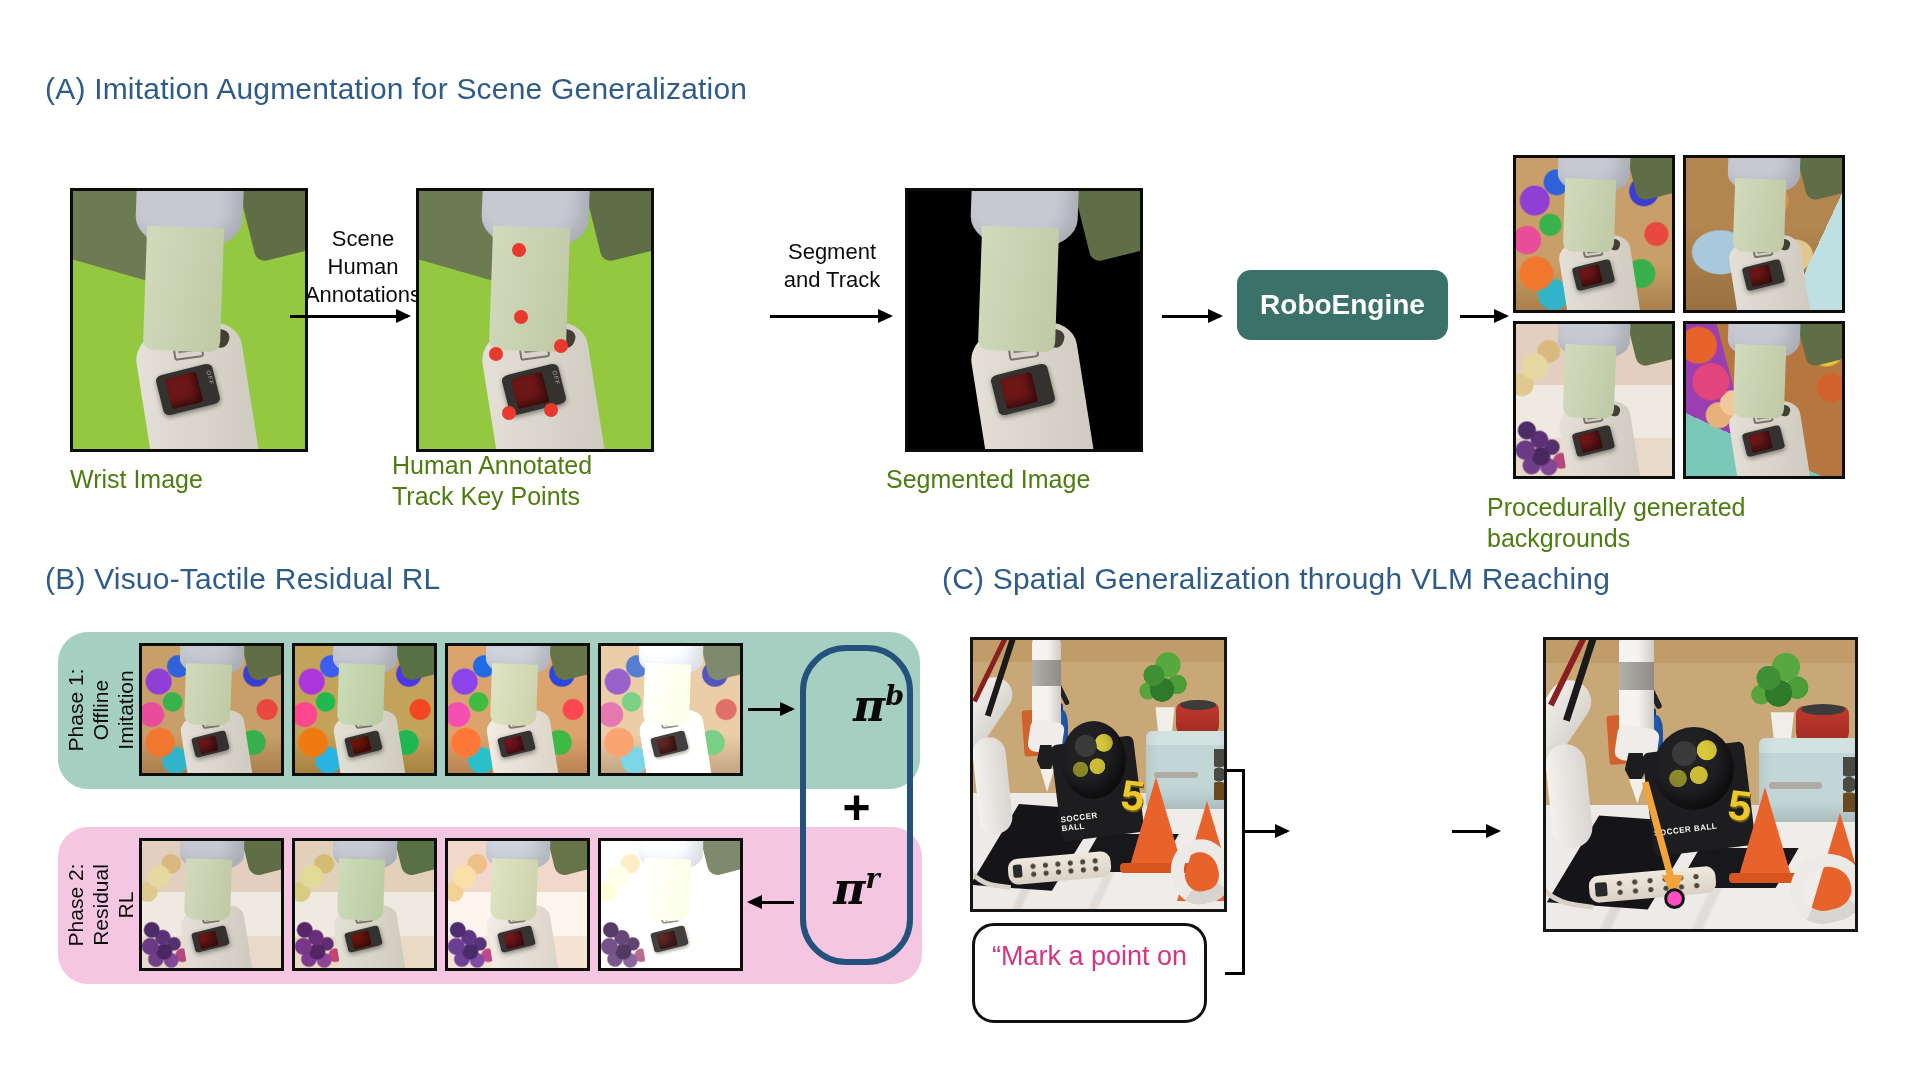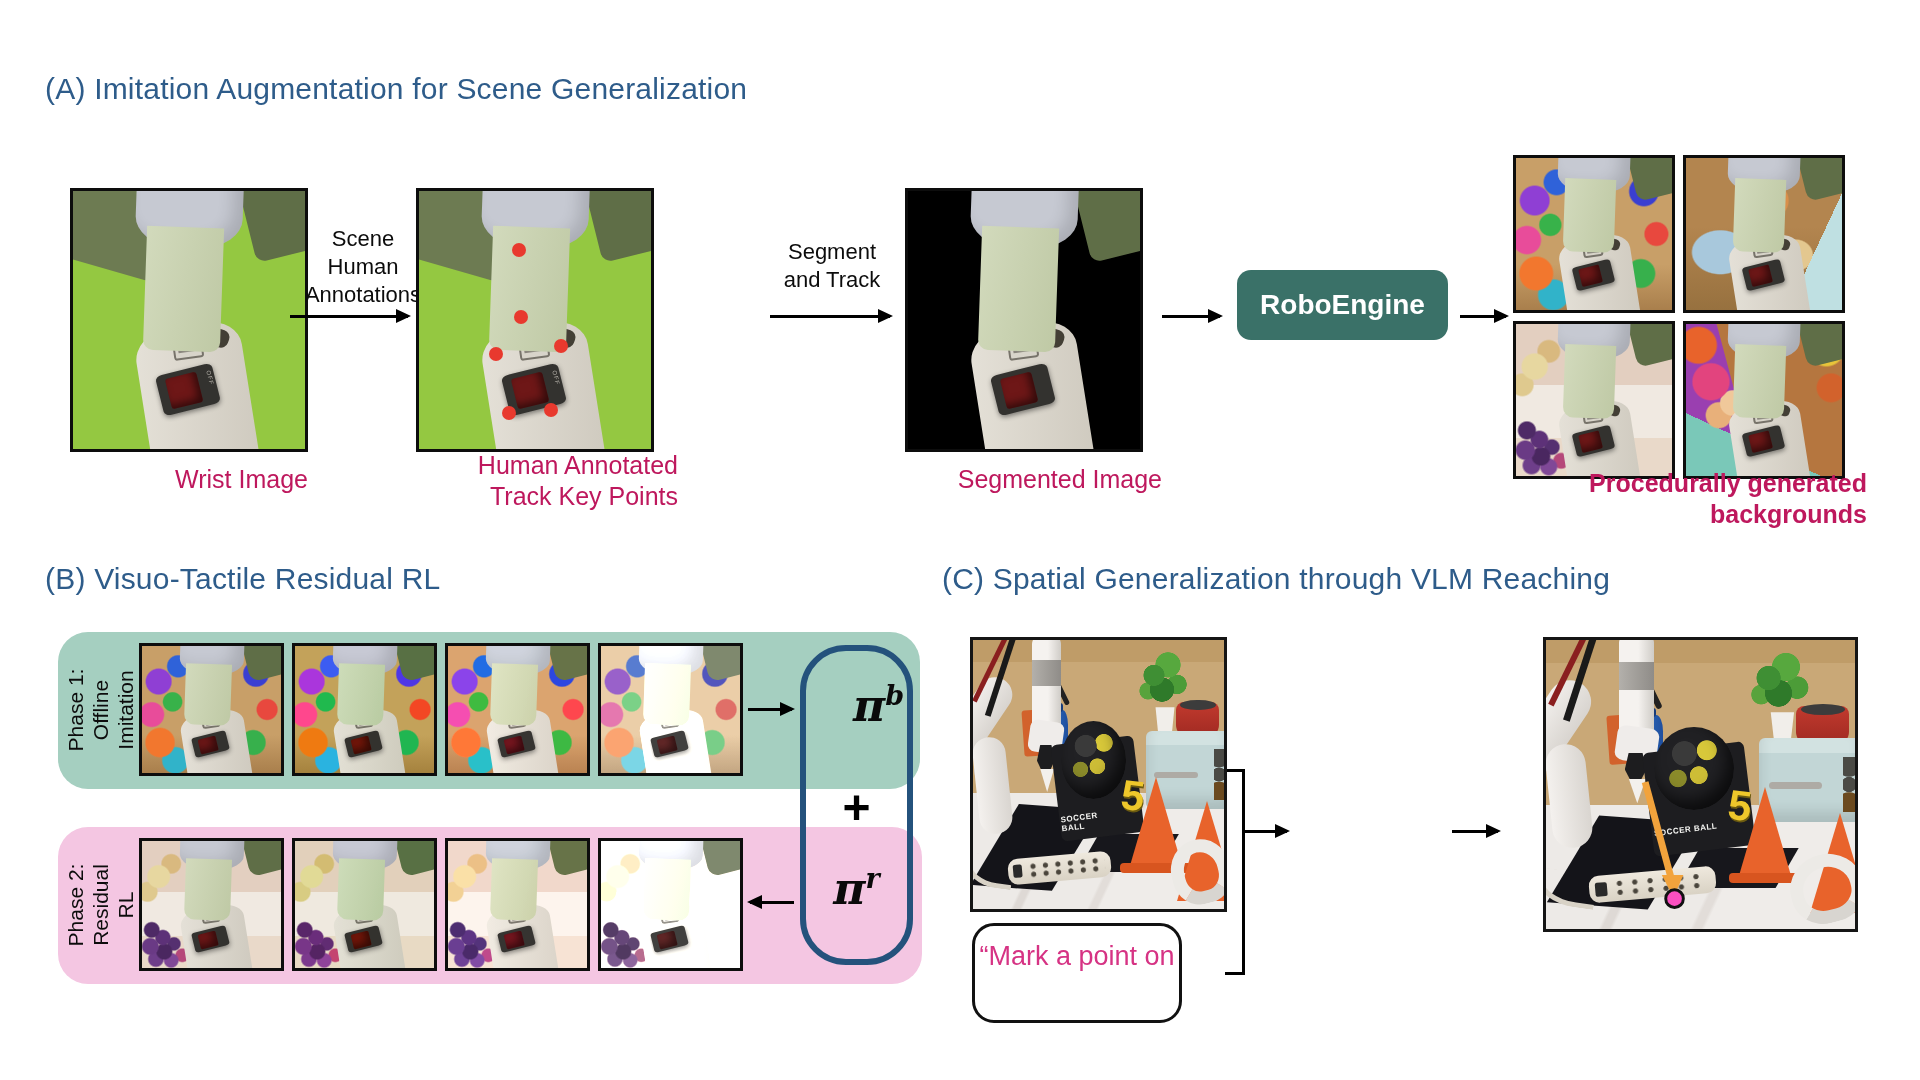--- a/index.html
+++ b/index.html
@@ -1,21 +1,21 @@
 <!DOCTYPE html>
 <html><head>
 <meta charset="utf-8">
 <style>
   * { box-sizing:border-box; margin:0; padding:0; }
   html,body { background:#ffffff; }
   #canvas { position:relative; width:1920px; height:1080px; background:#fff;
             font-family:"Liberation Sans",sans-serif; overflow:hidden; }
   .abs { position:absolute; }
   .ttl { color:#2e5c8a; font-size:30px; letter-spacing:.2px; white-space:nowrap; }
-  .cap { color:#be185d; font-size:25px; text-align:right; line-height:31px; }
+  .cap { color:#4d7c0f; font-size:25px; text-align:left; line-height:31px; }
   .lbl { color:#0c0c0c; font-size:22px; text-align:center; line-height:28px; }
 
   
   .arrow { position:absolute; height:0; border-top:3px solid #000; }
   .arrow::after { content:""; position:absolute; right:-3px; top:-9px;
     border-left:15px solid #000; border-top:7.5px solid transparent; border-bottom:7.5px solid transparent; }
   .arrow.left::after { left:-3px; right:auto; border-left:none;
     border-right:15px solid #000; }
 
   
@@ -336,21 +336,21 @@
     <div class="sc bg-toys">
       <div class="sB"></div>
       <div class="sStr"></div>
       <div class="sOut"></div>
       <div class="sHol"></div>
       <div class="sSw"></div>
       <div class="sCap"></div>
       <div class="sCol"></div>
     </div>
   </div>
-  <div class="abs cap" style="left:1487px; top:468px; width:380px;font-weight:bold;">
+  <div class="abs cap" style="left:1487px; top:492px; width:380px;">
     <div>Procedurally generated</div>
     <div>backgrounds</div>
   </div>
 
   <div class="abs ttl" style="left:45px; top:562px;">(B) Visuo-Tactile Residual RL</div>
 
   <div class="mintbox" style="left:58px; top:632px; width:862px; height:157px;"></div>
   <div class="vlabel" style="left:25px; top:645px;">
     <div class="in">
       <div>Phase 1:</div>
@@ -483,21 +483,21 @@
     <div class="pv-ball"></div>
     <div class="pv-soccer">SOCCER BALL</div>
     <div class="pv-five">5</div>
     <div class="pv-cone1"></div>
     <div class="pv-cone2"></div>
     <div class="pv-ps"></div>
     <div class="pv-cable"></div>
     <div class="pv-vr"></div>
   </div>
 
-  <div class="quote" style="left:972px; top:923px; width:210px; height:100px;">
+  <div class="quote" style="left:972px; top:923px; width:235px; height:100px;">
     <div>“Mark a point on</div>
   </div>
 
   <div class="bk" style="left:1227px; top:769px; width:18px; border-top:3px solid #000;"></div>
   <div class="bk" style="left:1242px; top:769px; height:206px; border-left:3px solid #000;"></div>
   <div class="bk" style="left:1225px; top:972px; width:20px; border-top:3px solid #000;"></div>
   <div class="arrow" style="left:1242px; top:830px; width:45px;"></div>
 
 
   <div class="arrow" style="left:1452px; top:830px; width:46px;"></div>

